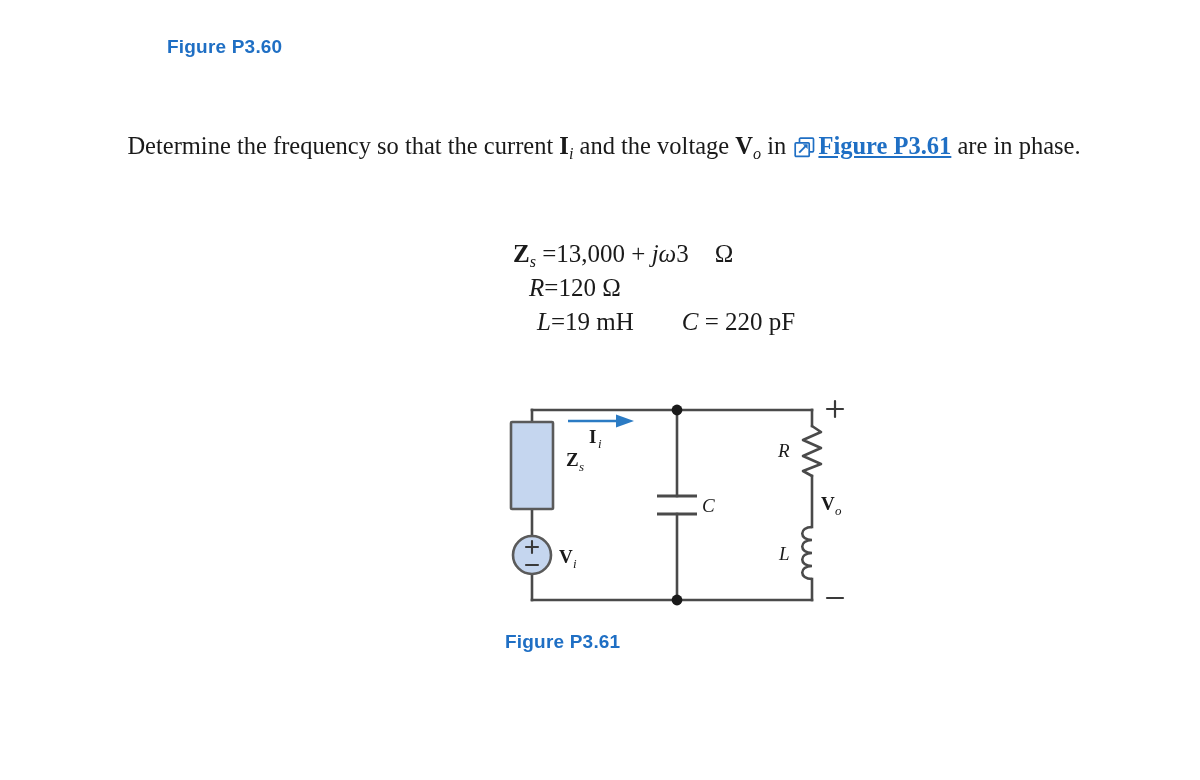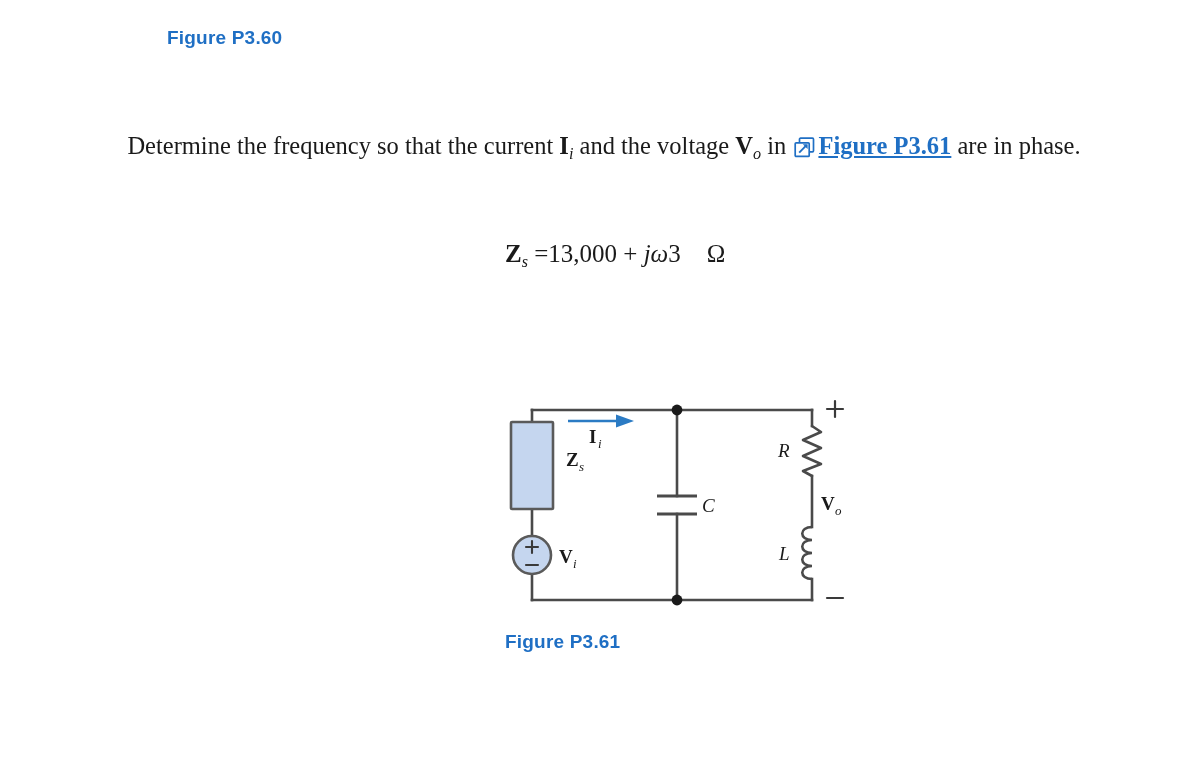--- a/index.html
+++ b/index.html
@@ -13,21 +13,21 @@
     position: relative;
     font-family: "Liberation Serif", serif;
     color: #1a1a1a;
     overflow: hidden;
   }
 
   
   .fig-heading {
     position: absolute;
     left: 167px;
-    top: 27px;
+    top: 36px;
     font-family: "Liberation Sans", sans-serif;
     font-weight: bold;
     font-size: 19px;
     letter-spacing: 0.2px;
     color: #1f6fc4;
     white-space: nowrap;
   }
 
   
   .prompt {
@@ -70,21 +70,21 @@
   .equations {
     position: absolute;
     left: 505px;
     top: 237px;
     font-family: "Liberation Serif", serif;
     font-size: 25px;
     line-height: 1.34;
     color: #1a1a1a;
     white-space: nowrap;
   }
-  .eq-line { display: block; height: 34px; }
+  .eq-line { display: block; height: 34px; margin-left: 8px; }
   .eq-line.indent1 { padding-left: 16px; }
   .eq-line.indent2 { padding-left: 24px; }
   .bf { font-weight: bold; }
   .it { font-style: italic; }
   .sub {
     font-size: 0.64em;
     vertical-align: -0.3em;
     font-style: italic;
     font-weight: normal;
   }
@@ -126,21 +126,28 @@
       <polygon points="13.6,7.2 13.6,12.0 8.8,7.2" fill="#1f6fc4"></polygon>
     </svg></span><a class="link" href="#">Figure P3.61</a><span> are in phase.</span></div>
 
 <div class="equations">
 
   <span class="eq-line"><span class="bf">Z</span><span class="sub bf">s</span>
     <span>=</span><span>13,000</span>
     <span>+</span>
     <span class="it">j</span><span class="it">ω</span><span>3</span><span class="gap-sm"></span><span>Ω</span></span>
 
-
+  <span class="eq-line indent1"><span class="it">R</span><span>=</span><span>120</span>
+    <span>Ω</span></span>
+
+  <span class="eq-line indent2"><span class="it">L</span><span>=</span><span>19</span>
+    <span>mH</span><span class="gap-lg"></span><span class="it">C</span>
+    <span>=</span>
+    <span>220</span>
+    <span>pF</span></span>
 
 </div>
 
 <div class="circuit-wrap">
 <svg width="390" height="225" viewBox="0 0 390 225" xmlns="http://www.w3.org/2000/svg">
 
   <g stroke="#4a4a4a" stroke-width="2.6" fill="none" stroke-linecap="square">
 
     <path d="M 42 17 L 322 17"></path>
 

